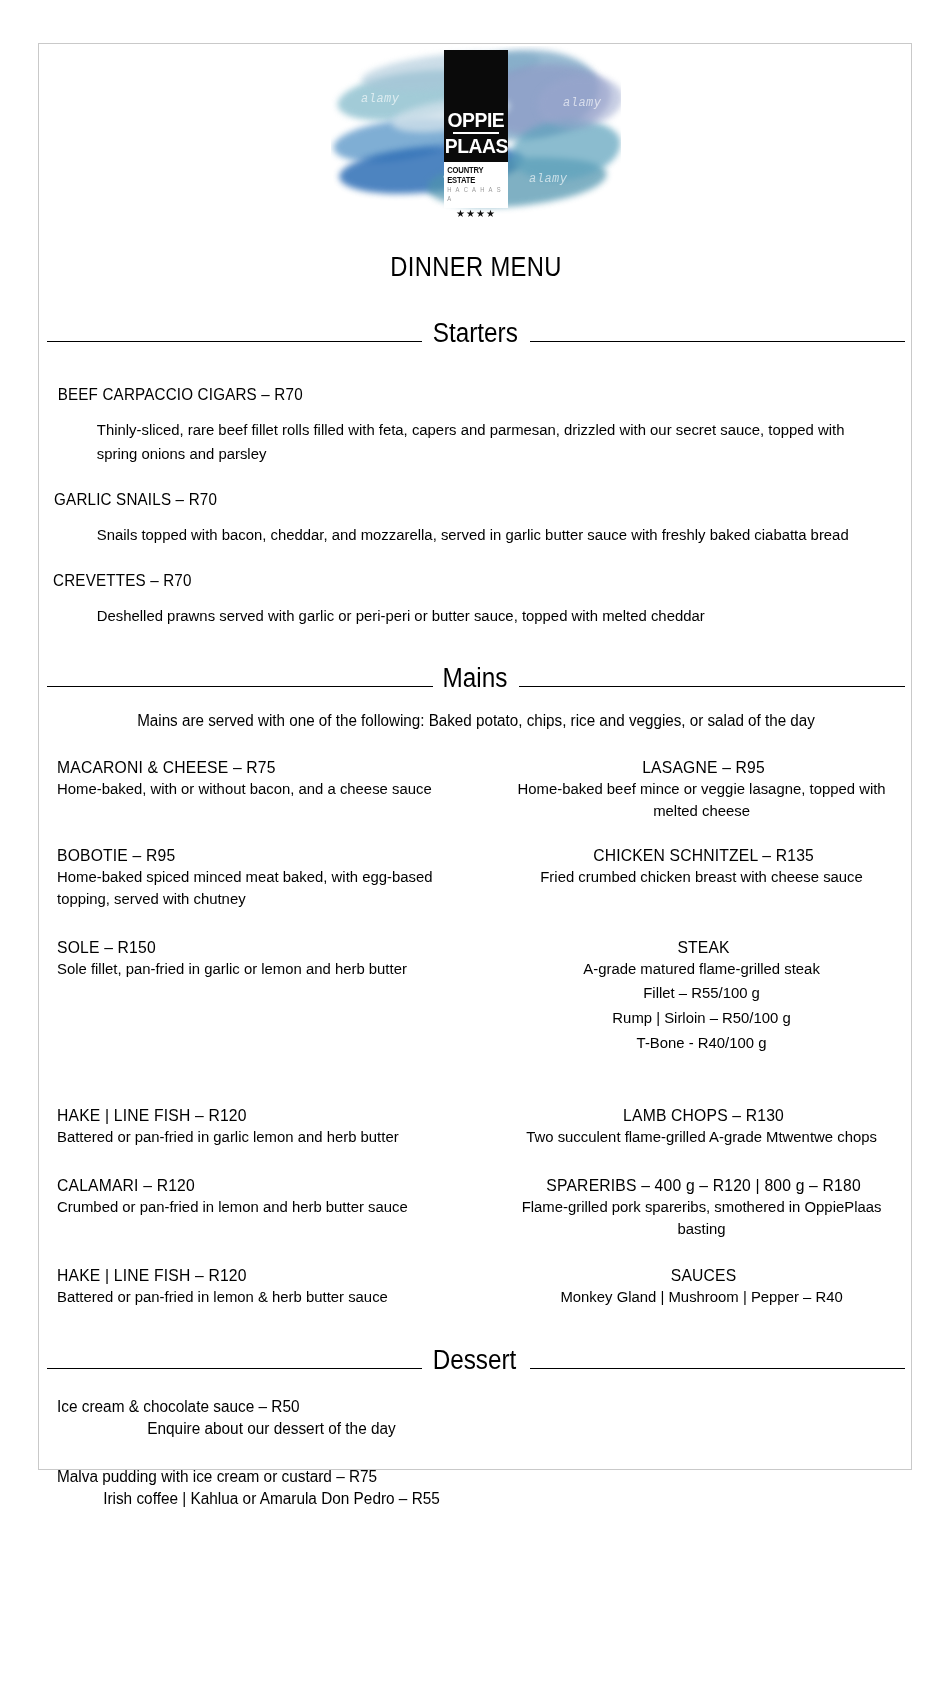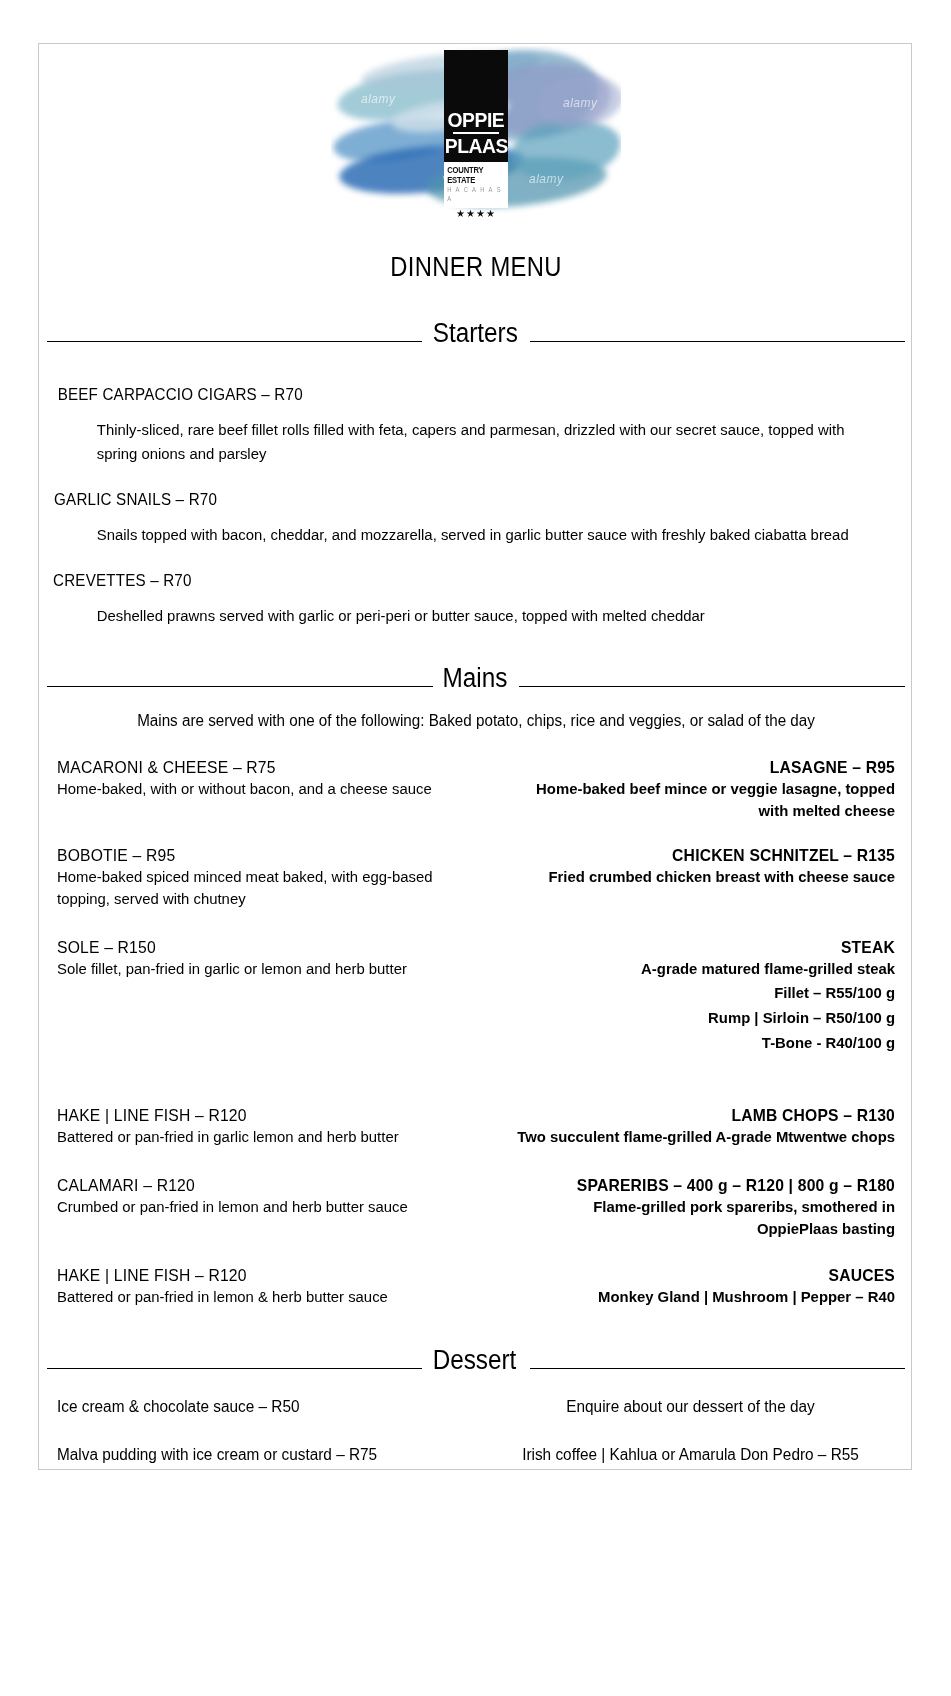--- a/index.html
+++ b/index.html
@@ -67,21 +67,21 @@
   .b3 { left: 118px;top: 4px;   width: 150px; height: 90px; background:#6f9fc0; transform: rotate(-4deg); }
   .b4 { left: 150px;top: 18px;  width: 130px; height: 72px; background:#8d96c4; transform: rotate(-3deg); opacity:.6;}
   .b5 { left: 2px;  top: 74px;  width: 135px; height: 40px; background:#4f8fc4; transform: rotate(-7deg); }
   .b6 { left: 8px;  top: 100px; width: 185px; height: 46px; background:#2f6fb6; transform: rotate(-5deg); opacity:.85;}
   .b7 { left: 96px; top: 112px; width: 180px; height: 48px; background:#4e93ad; transform: rotate(-4deg); }
   .b8 { left: 180px;top: 74px;  width: 110px; height: 60px; background:#5fa3bd; transform: rotate(-6deg); }
   .b9 { left: 60px; top: 54px;  width: 120px; height: 30px; background:#cfe0ea; transform: rotate(-8deg); opacity:.8;}
   .b10{ left: 206px;top: 30px;  width: 86px;  height: 52px; background:#9aa6cd; transform: rotate(-5deg); opacity:.55;}
   .wm {
     position: absolute;
-    font-family: Liberation Sans, sans-serif;
+    font-family: Liberation Mono, monospace;
     font-size: 12px;
     color: rgba(255,255,255,.62);
     letter-spacing: .5px;
     font-style: italic;
     pointer-events: none;
   }
   .wm1 { left: 30px;  top: 46px; }
   .wm2 { left: 232px; top: 50px; }
   .wm3 { left: 198px; top: 126px; }
   .wm4 { left: 112px; top: 122px; }
@@ -230,21 +230,21 @@
     display: flex;
     margin-top: 26px;
     padding: 0 10px;
     box-sizing: border-box;
   }
   .col {
     width: 50%;
     box-sizing: border-box;
   }
   .col.left  { padding-right: 16px; text-align: left; }
-  .col.right { padding-left: 16px;  text-align: right; font-weight: bold; }
+  .col.right { padding-left: 16px;  text-align: center; }
 
   .m-block { margin-bottom: 22px; }
   .m-name {
     font-family: "Liberation Sans Narrow", "Liberation Sans", sans-serif;
     font-size: 16.5px;
     line-height: 22px;
     letter-spacing: .2px;
     transform: scaleX(.95);
     transform-origin: left center;
   }
@@ -268,20 +268,21 @@
   .dessert-grid {
     display: flex;
     margin-top: 22px;
     padding: 0 10px;
     box-sizing: border-box;
   }
   .d-row {
     display: flex;
     width: 100%;
     margin-bottom: 26px;
+    flex-direction: column;
   }
   .d-left, .d-right { width: 50%; box-sizing: border-box; }
   .d-left  { text-align: left;  padding-right: 10px; }
   .d-right { text-align: center; padding-left: 10px; }
   .d-text {
     font-family: "Liberation Sans Narrow", "Liberation Sans", sans-serif;
     font-size: 16px;
     line-height: 22px;
     transform: scaleX(.96);
   }

